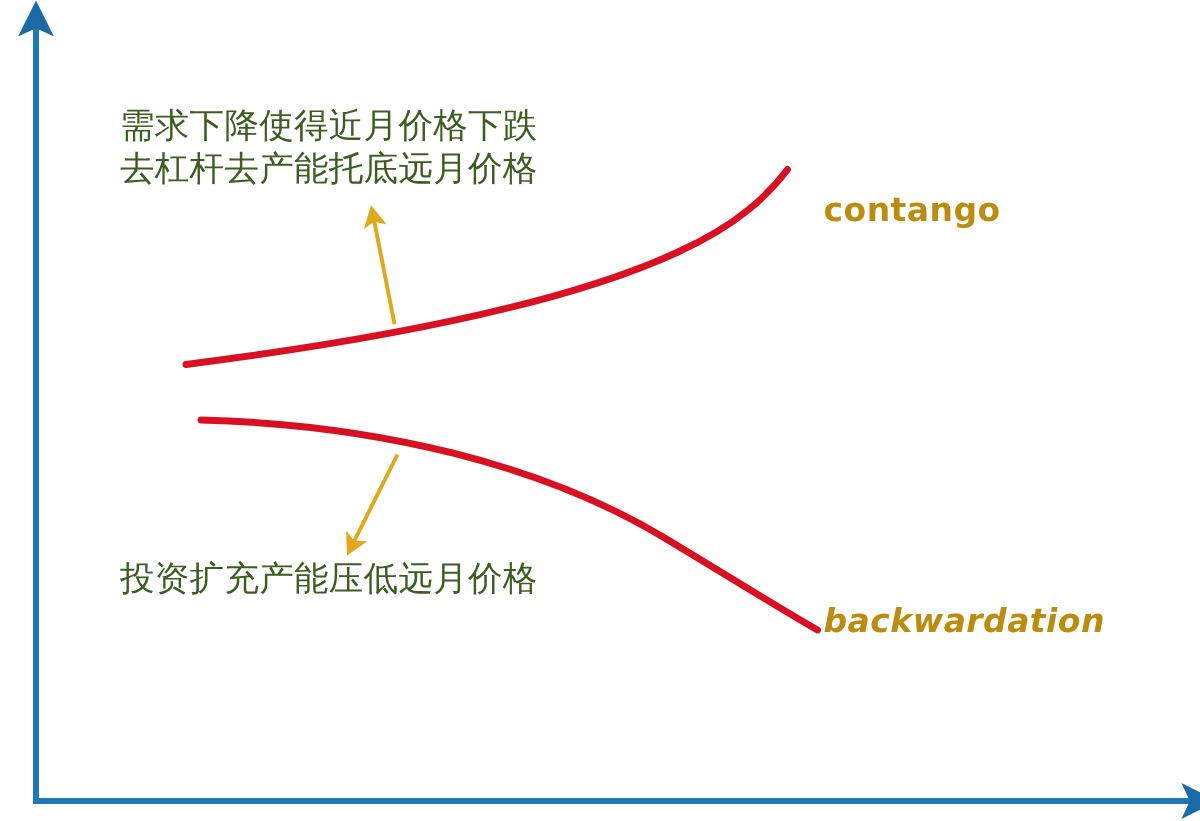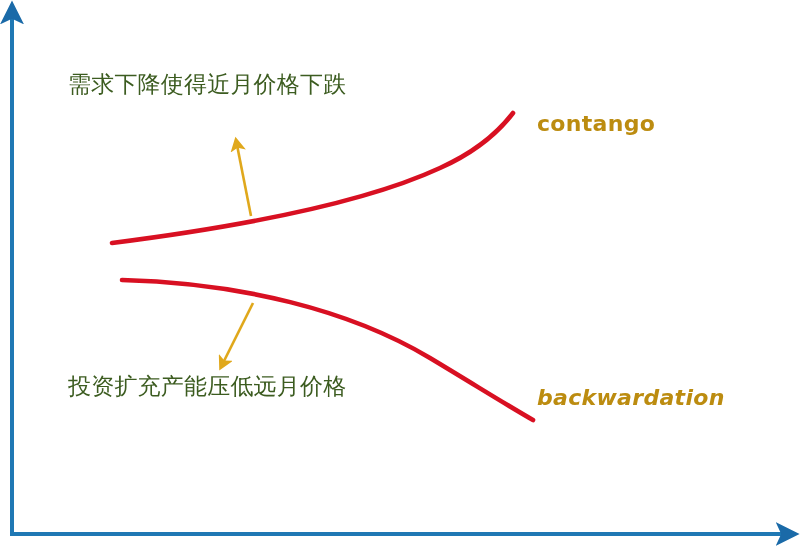--- a/index.html
+++ b/index.html
@@ -9,21 +9,21 @@
   }
   body {
     width: 800px;
     height: 547px;
     position: relative;
     overflow: hidden;
     font-family: "Liberation Sans", "DejaVu Sans", sans-serif;
   }
   #diagram-canvas {
     position: absolute;
-    left: 0;
+    left: 12px;
     top: 0;
     width: 740px;
     height: 547px;
   }
   .svg-layer {
     position: absolute;
     left: 0;
     top: 0;
     width: 800px;
     height: 547px;
@@ -46,20 +46,21 @@
     top: 372px;
   }
   .curve-label {
     position: absolute;
     color: #bc8c10;
     font-size: 22px;
     font-weight: bold;
     font-family: "DejaVu Sans", "Liberation Sans", sans-serif;
     white-space: nowrap;
     letter-spacing: 0.3px;
+    margin-top: 17px;
   }
   #label-contango {
     left: 537px;
     top: 111px;
   }
   #label-backwardation {
     left: 537px;
     top: 385px;
     font-style: italic;
   }
@@ -87,20 +88,21 @@
 
     <path d="M 122,280 C 240,283 350,310 430,358 C 475,385 510,407 533,420" fill="none" stroke="#d81022" stroke-width="4.6" stroke-linecap="round"></path>
 
     <line x1="251" y1="216" x2="237" y2="145" stroke="#e0a81c" stroke-width="2.6" marker-end="url(#gold-arrow)"></line>
 
     <line x1="253" y1="303" x2="223" y2="363" stroke="#e0a81c" stroke-width="2.6" marker-end="url(#gold-arrow)"></line>
   </svg>
 
   <div class="annotation-text" id="annotation-top">
     <div>需求下降使得近月价格下跌</div>
+    <div>去杠杆去产能托底远月价格</div>
   </div>
 
   <div class="annotation-text" id="annotation-bottom">
     <div>投资扩充产能压低远月价格</div>
   </div>
 
   <div class="curve-label" id="label-contango">contango</div>
 
   <div class="curve-label" id="label-backwardation">backwardation</div>
 

